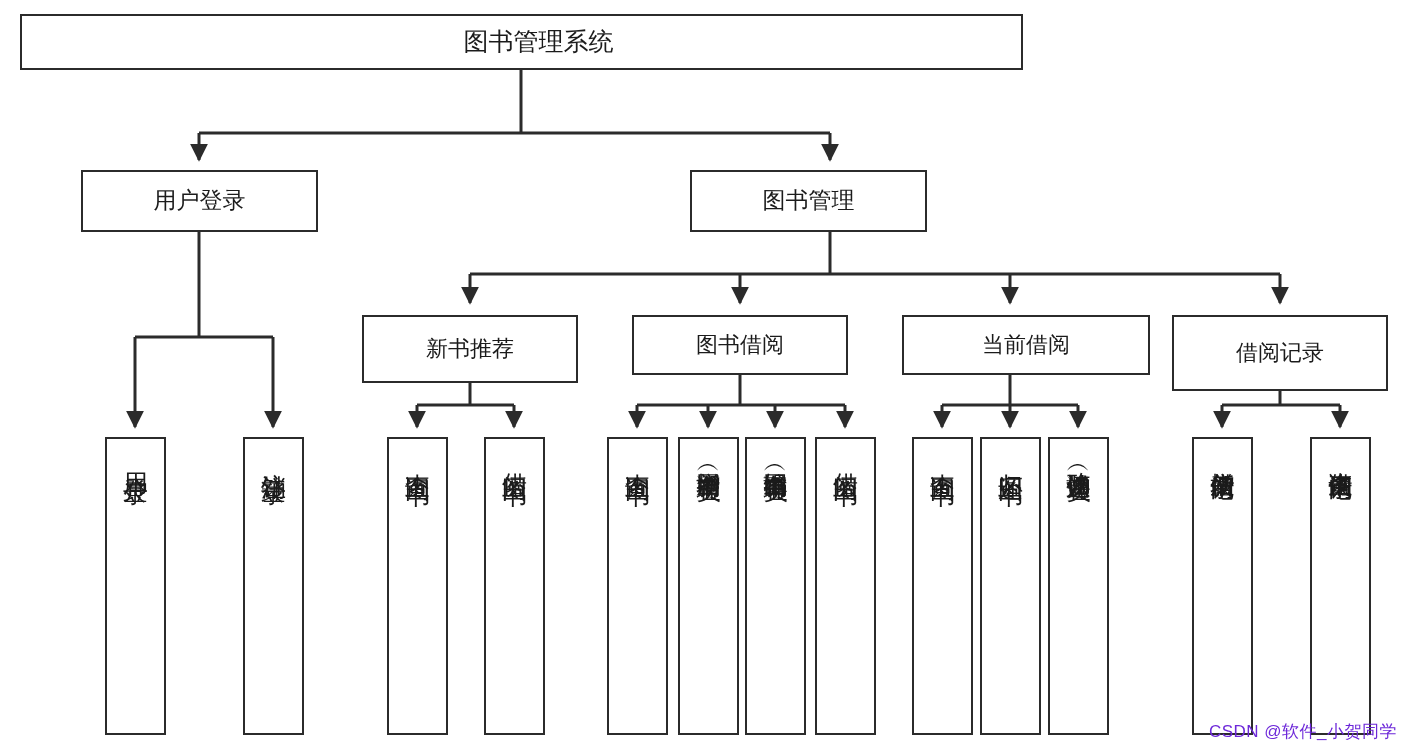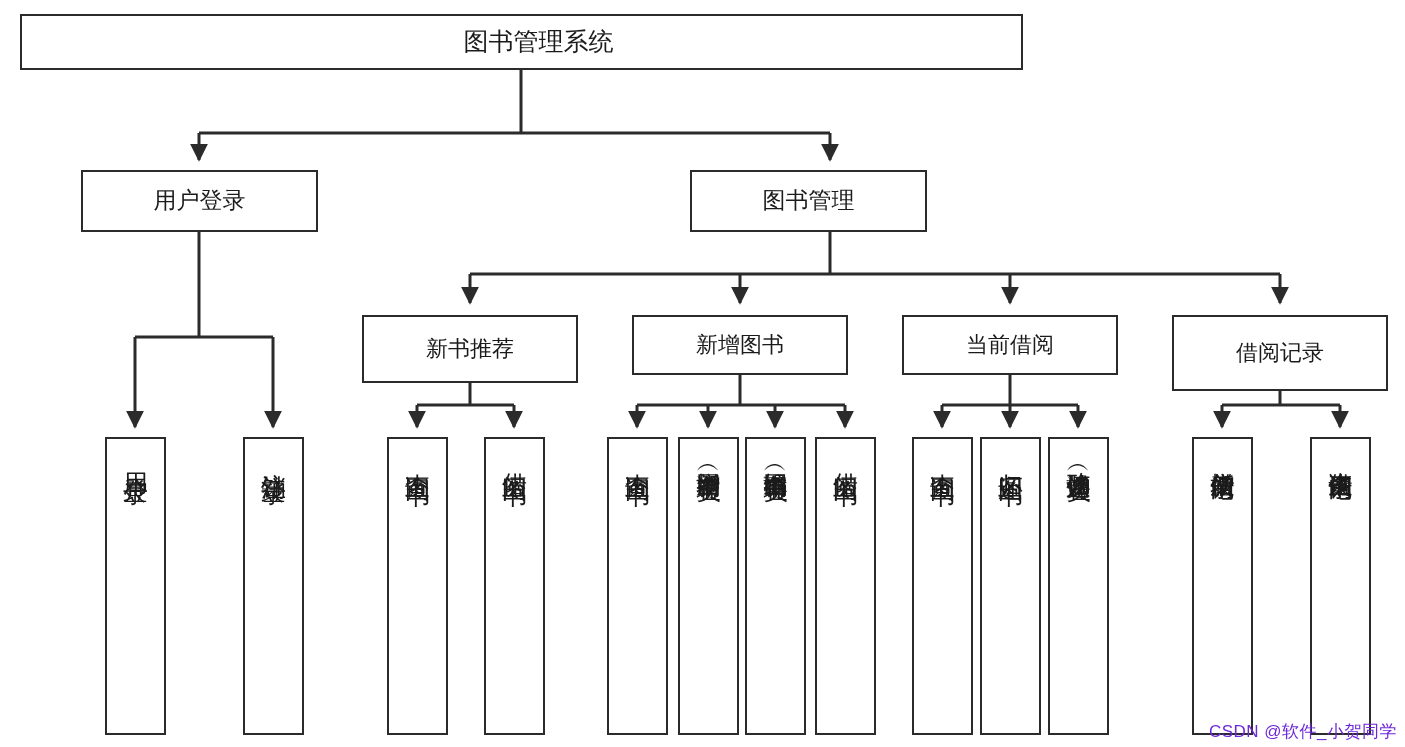--- a/index.html
+++ b/index.html
@@ -144,23 +144,23 @@
     <span class="label">用户登录</span>
   </div>
   <div class="node level2" style="left:690px; top:170px; width:237px; height:62px;">
     <span class="label">图书管理</span>
   </div>
 
   <div class="node level3" style="left:362px; top:315px; width:216px; height:68px;">
     <span class="label">新书推荐</span>
   </div>
   <div class="node level3" style="left:632px; top:315px; width:216px; height:60px;">
-    <span class="label">新增图书</span>
-  </div>
-  <div class="node level3" style="left:902px; top:315px; width:216px; height:60px;">
+    <span class="label">图书借阅</span>
+  </div>
+  <div class="node level3" style="left:902px; top:315px; width:248px; height:60px;">
     <span class="label">当前借阅</span>
   </div>
   <div class="node level3" style="left:1172px; top:315px; width:216px; height:76px;">
     <span class="label">借阅记录</span>
   </div>
 
   <div class="node leaf" style="left:105px; top:437px; width:61px; height:298px;">
     <span class="label">用户登录</span>
   </div>
   <div class="node leaf" style="left:243px; top:437px; width:61px; height:298px;">

